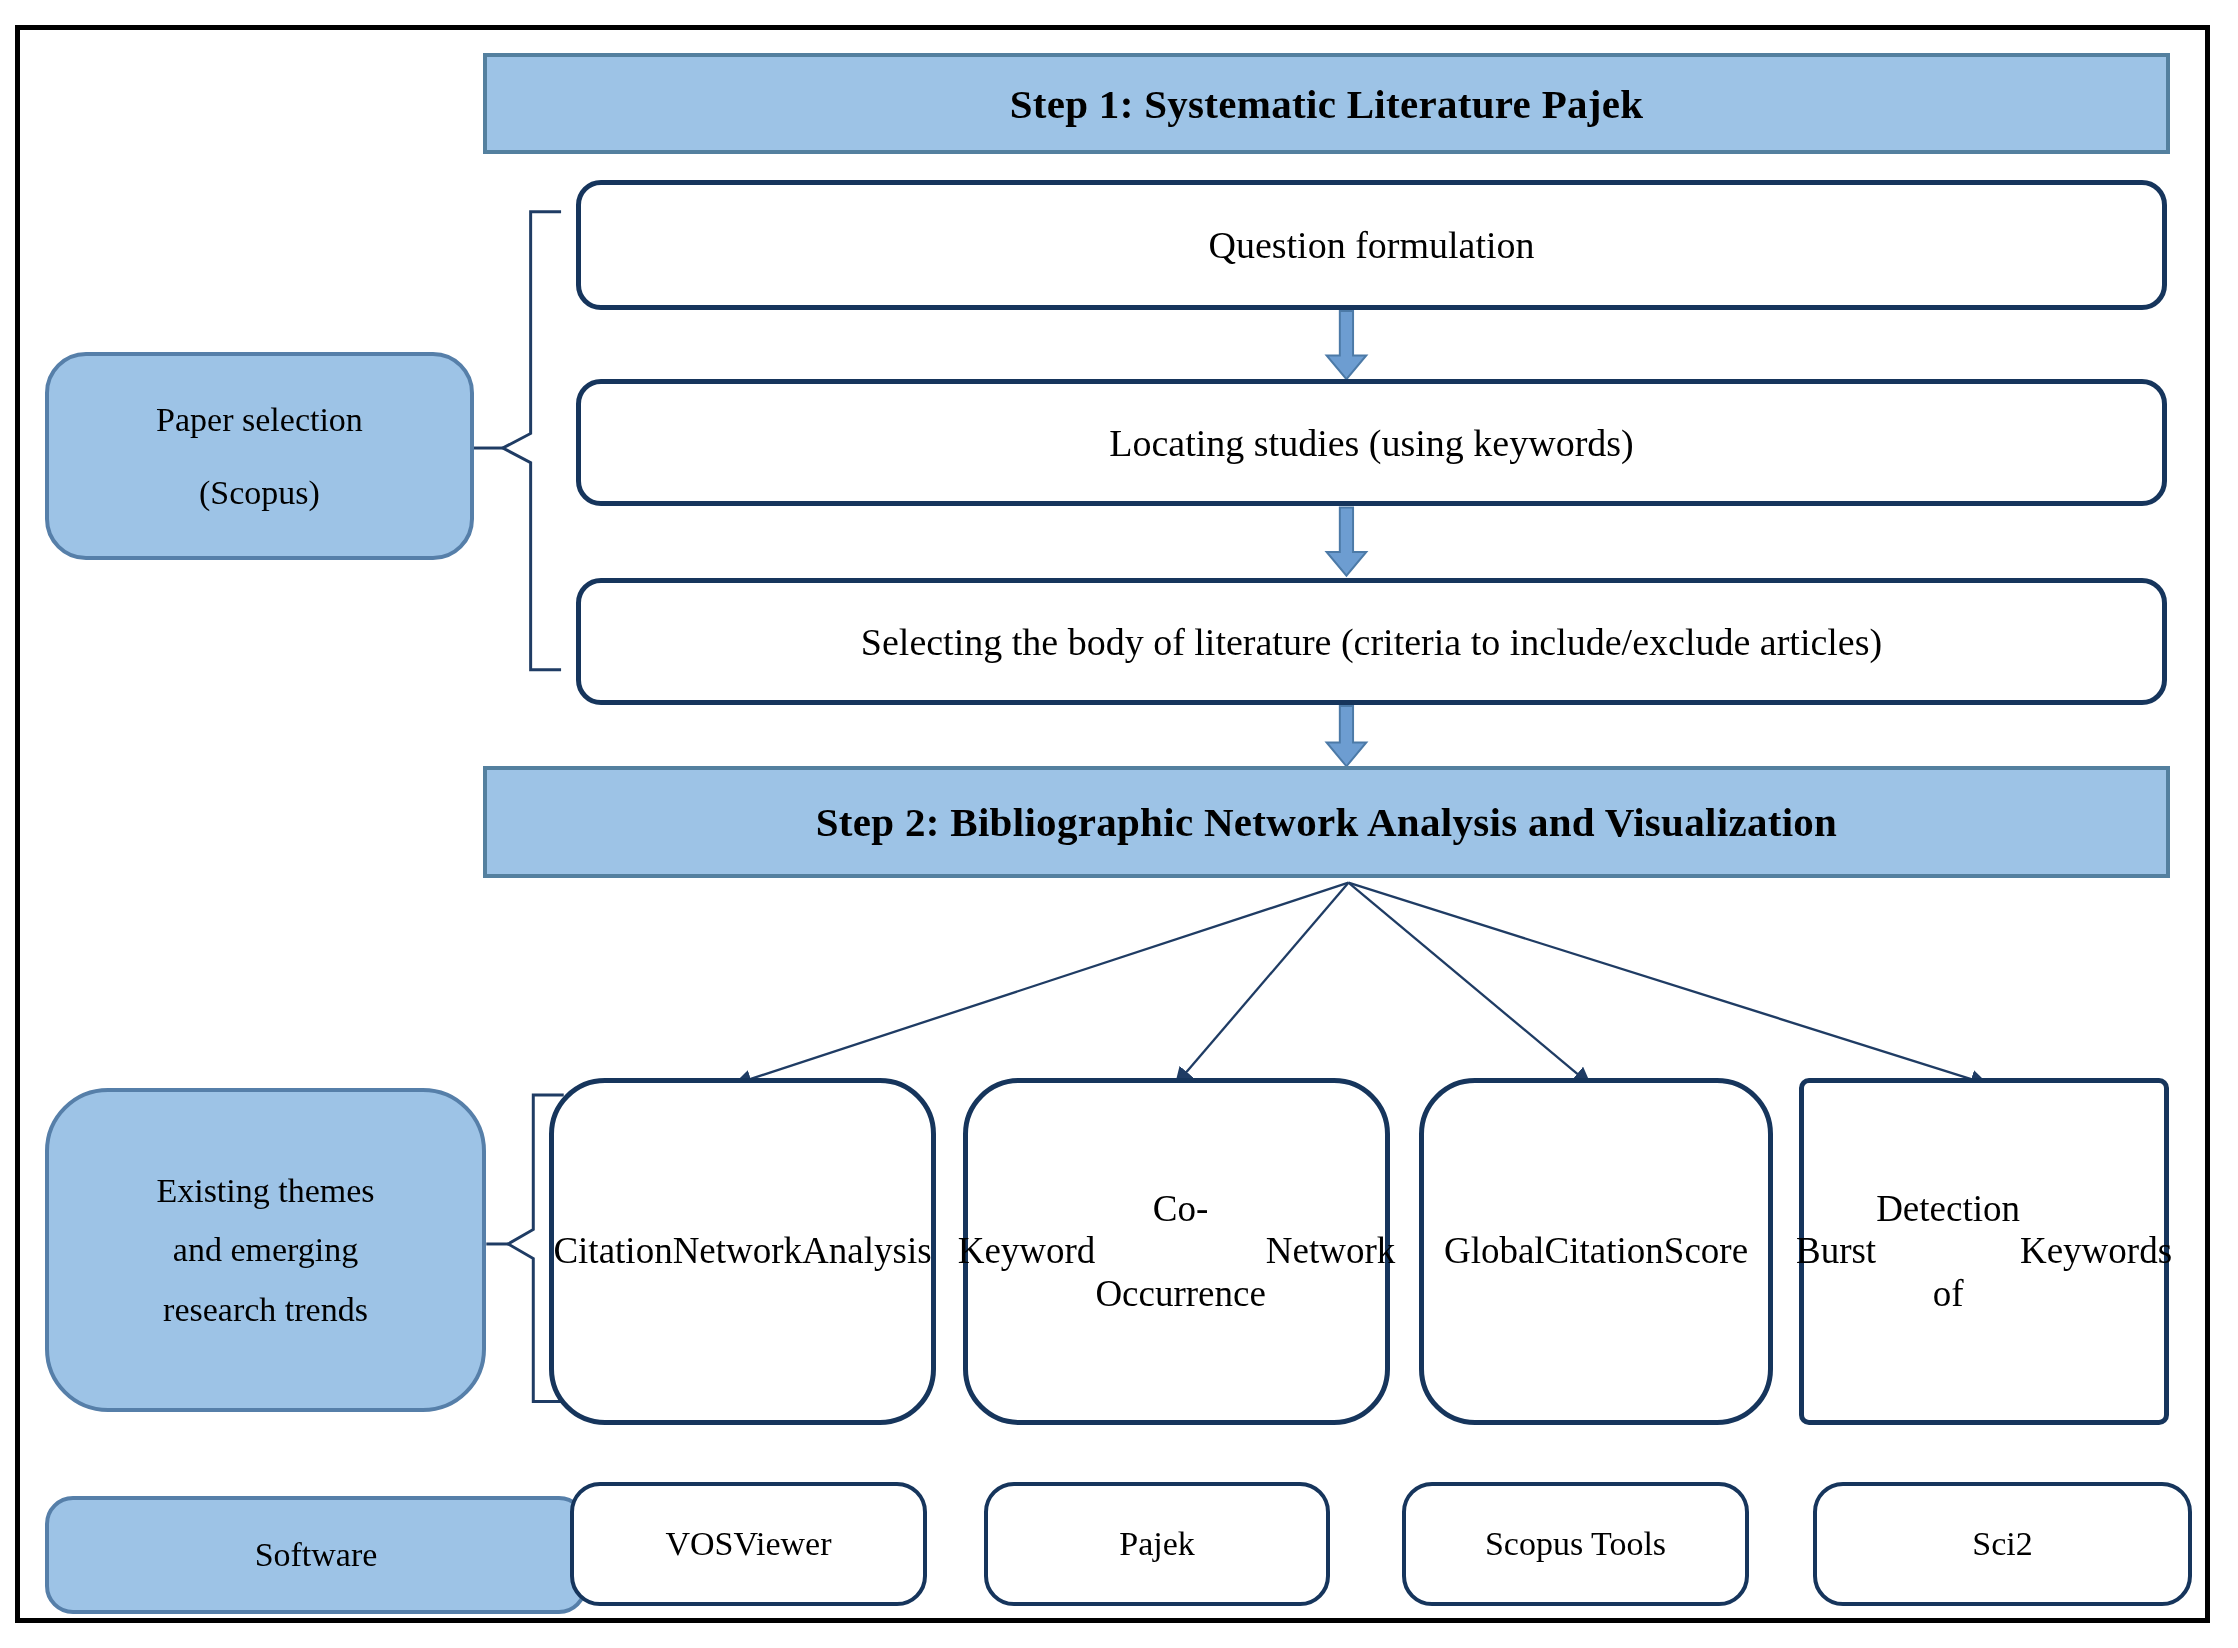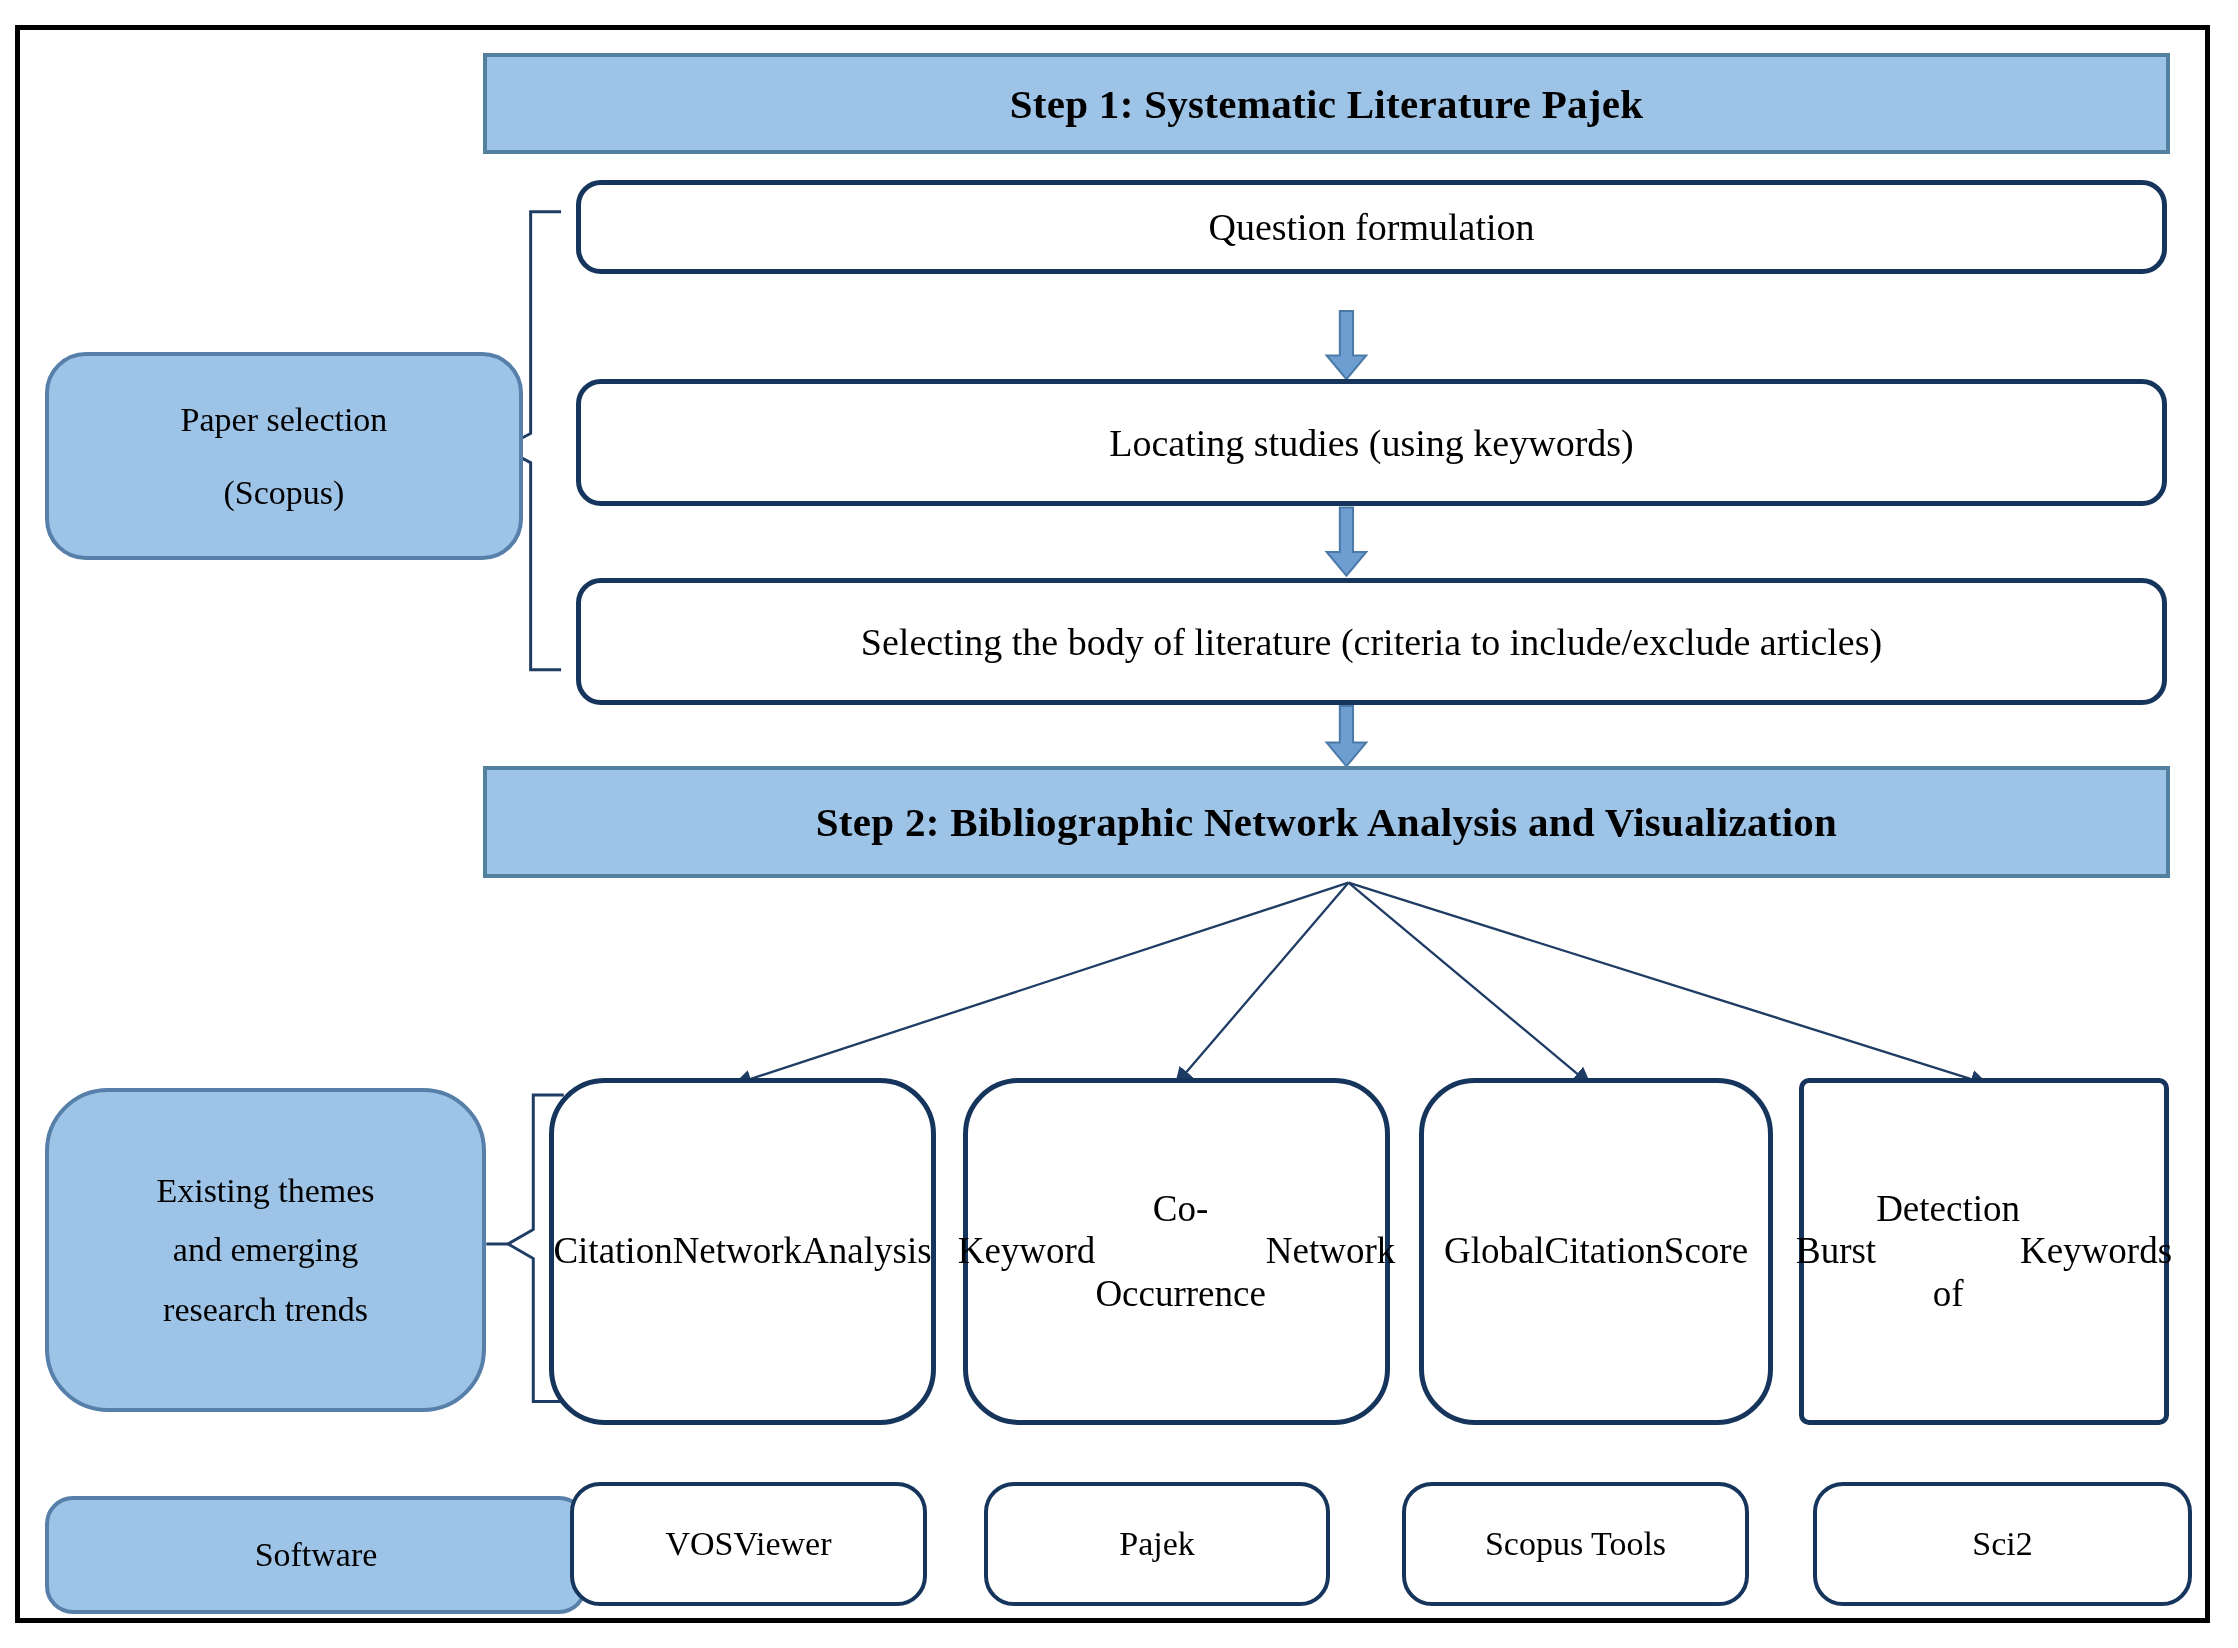--- a/index.html
+++ b/index.html
@@ -9,41 +9,41 @@
   .frame{position:absolute;left:14.6px;top:24.5px;width:2195px;height:1598px;border:5.3px solid #000;background:#fff;}
   svg.overlay{position:absolute;left:0;top:0;width:2239px;height:1649px;pointer-events:none;}
 
   .hdr{position:absolute;background:#9dc3e6;border:4.6px solid #54809f;display:flex;align-items:center;justify-content:center;
        font-weight:bold;font-size:41px;letter-spacing:0.3px;}
   .hdr1{left:483px;top:53px;width:1687px;height:101px;}
   .hdr2{left:483px;top:766px;width:1687px;height:112px;}
 
   .pbox{position:absolute;left:576px;width:1591px;background:#fff;border:5.3px solid #16355c;border-radius:25px;
         display:flex;align-items:center;justify-content:center;font-size:38px;}
-  .pbox1{top:180px;height:94px;}
+  .pbox1{top:180px;height:130px;}
   .pbox2{top:379px;height:127px;}
   .pbox3{top:578px;height:127px;}
 
   .mbox{position:absolute;top:1078px;height:347px;background:#fff;border:5.3px solid #16355c;border-radius:56px;
         display:flex;flex-direction:row;align-items:center;justify-content:center;font-size:37px;line-height:2.28;text-align:center;}
   .mboxA{left:549px;width:387px;}
   .mboxB{left:963px;width:427px;}
   .mboxC{left:1419px;width:354px;}
   .mboxD{left:1799px;width:370px;border-radius:10px;}
 
   .sbox{position:absolute;top:1482px;height:124px;background:#fff;border:4.6px solid #16355c;border-radius:30px;
         display:flex;align-items:center;justify-content:center;font-size:34px;}
   .sbox1{left:570px;width:357px;}
   .sbox2{left:984px;width:346px;}
   .sbox3{left:1402px;width:347px;}
   .sbox4{left:1813px;width:379px;}
 
   .blue{position:absolute;background:#9dc3e6;border:4.6px solid #567fa9;display:flex;flex-direction:column;
         align-items:center;justify-content:center;text-align:center;font-size:34px;line-height:1.8;}
-  .bluePaper{left:45px;top:352px;width:478px;height:208px;border-radius:41px;gap:12px;}
+  .bluePaper{left:45px;top:352px;width:429px;height:208px;border-radius:41px;gap:12px;}
   .blueThemes{left:45px;top:1088px;width:441px;height:324px;border-radius:63px;line-height:1.75;}
   .blueSoftware{left:45px;top:1496px;width:542px;height:118px;border-radius:28px;font-size:34px;}
 </style>
 </head>
 <body>
 
 <div class="stage">
 
   <div class="frame"></div>
 

